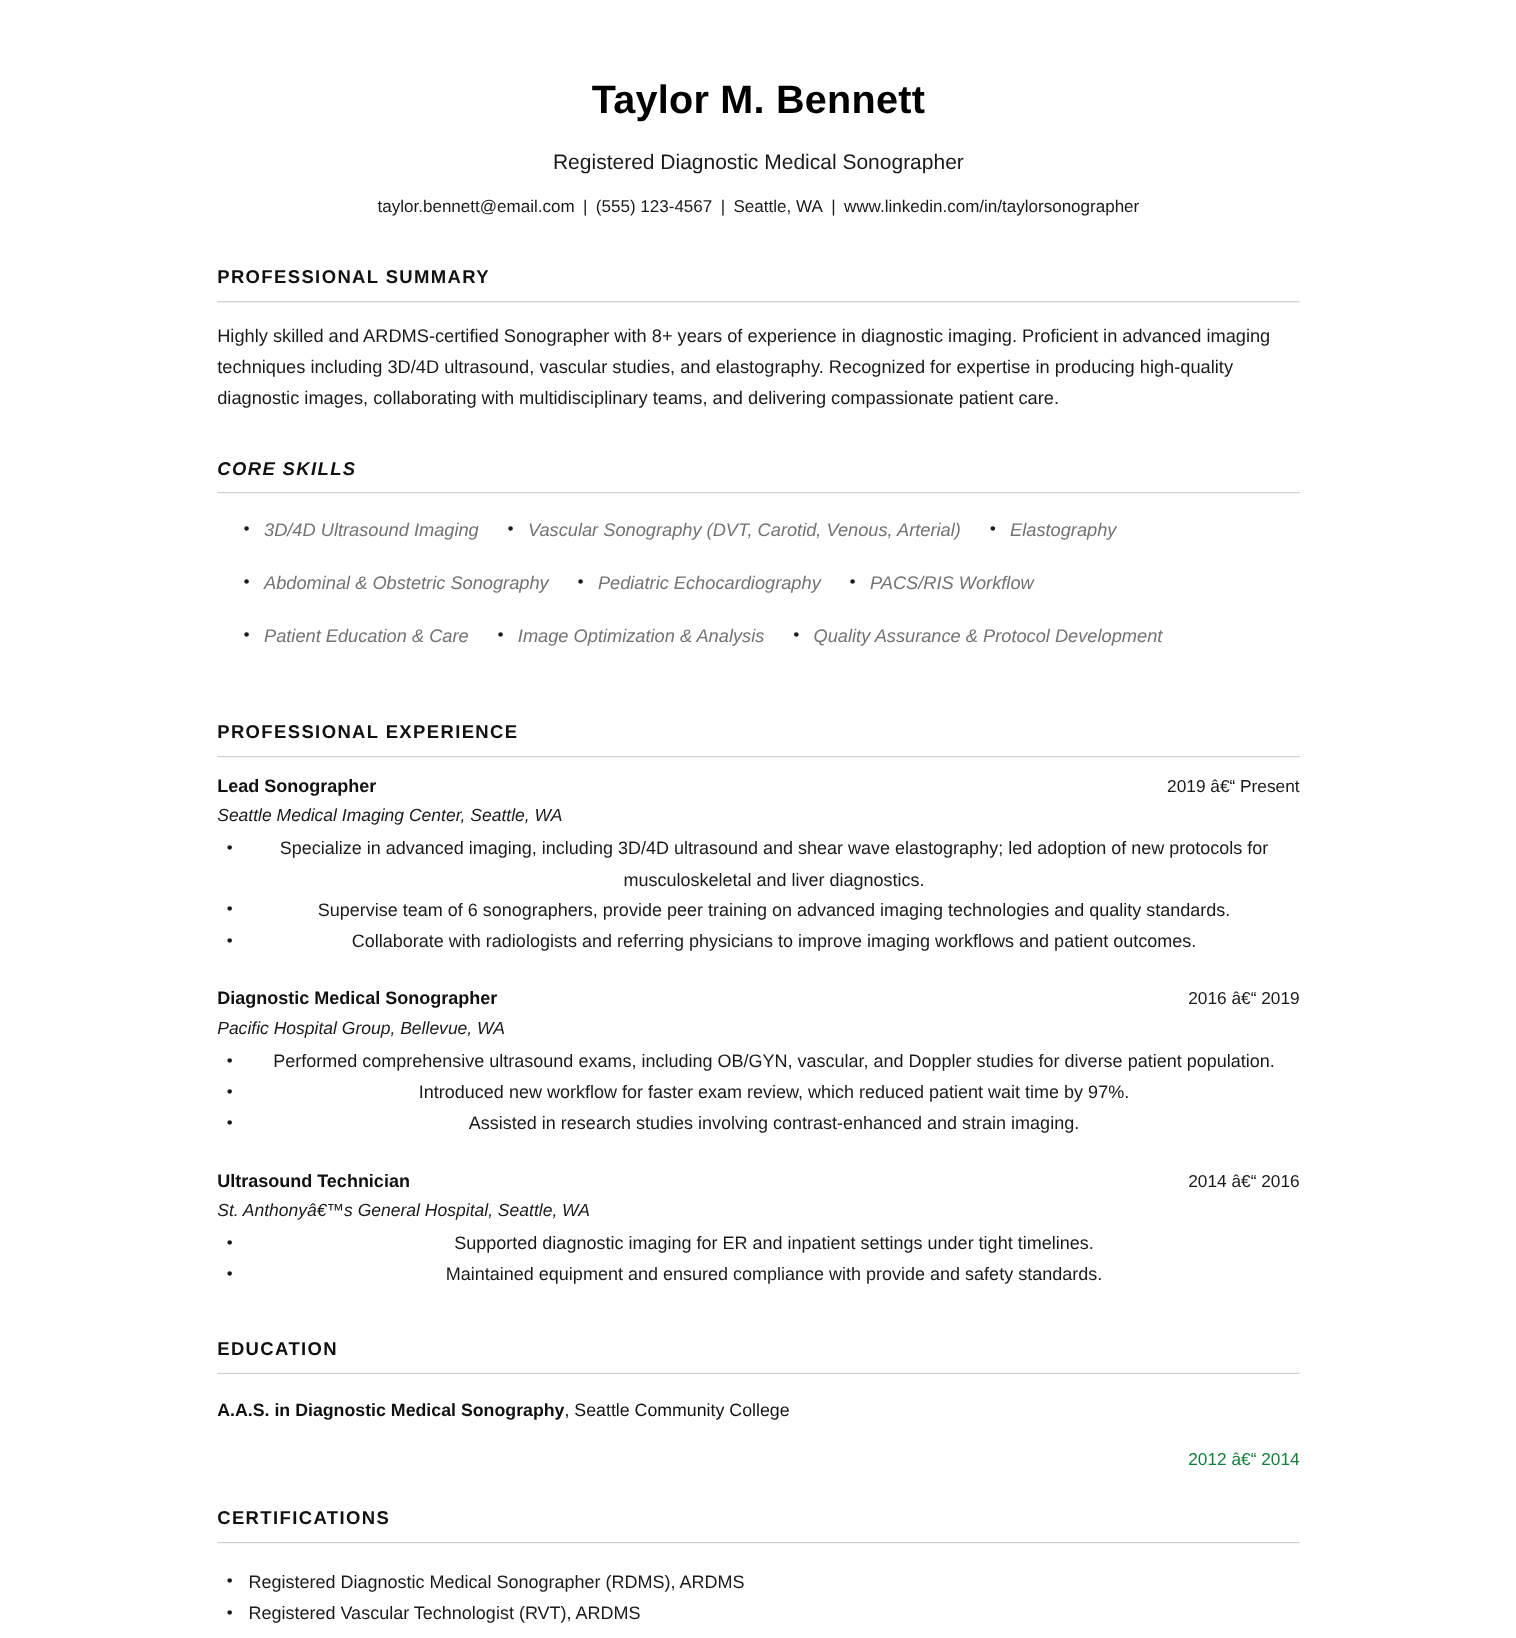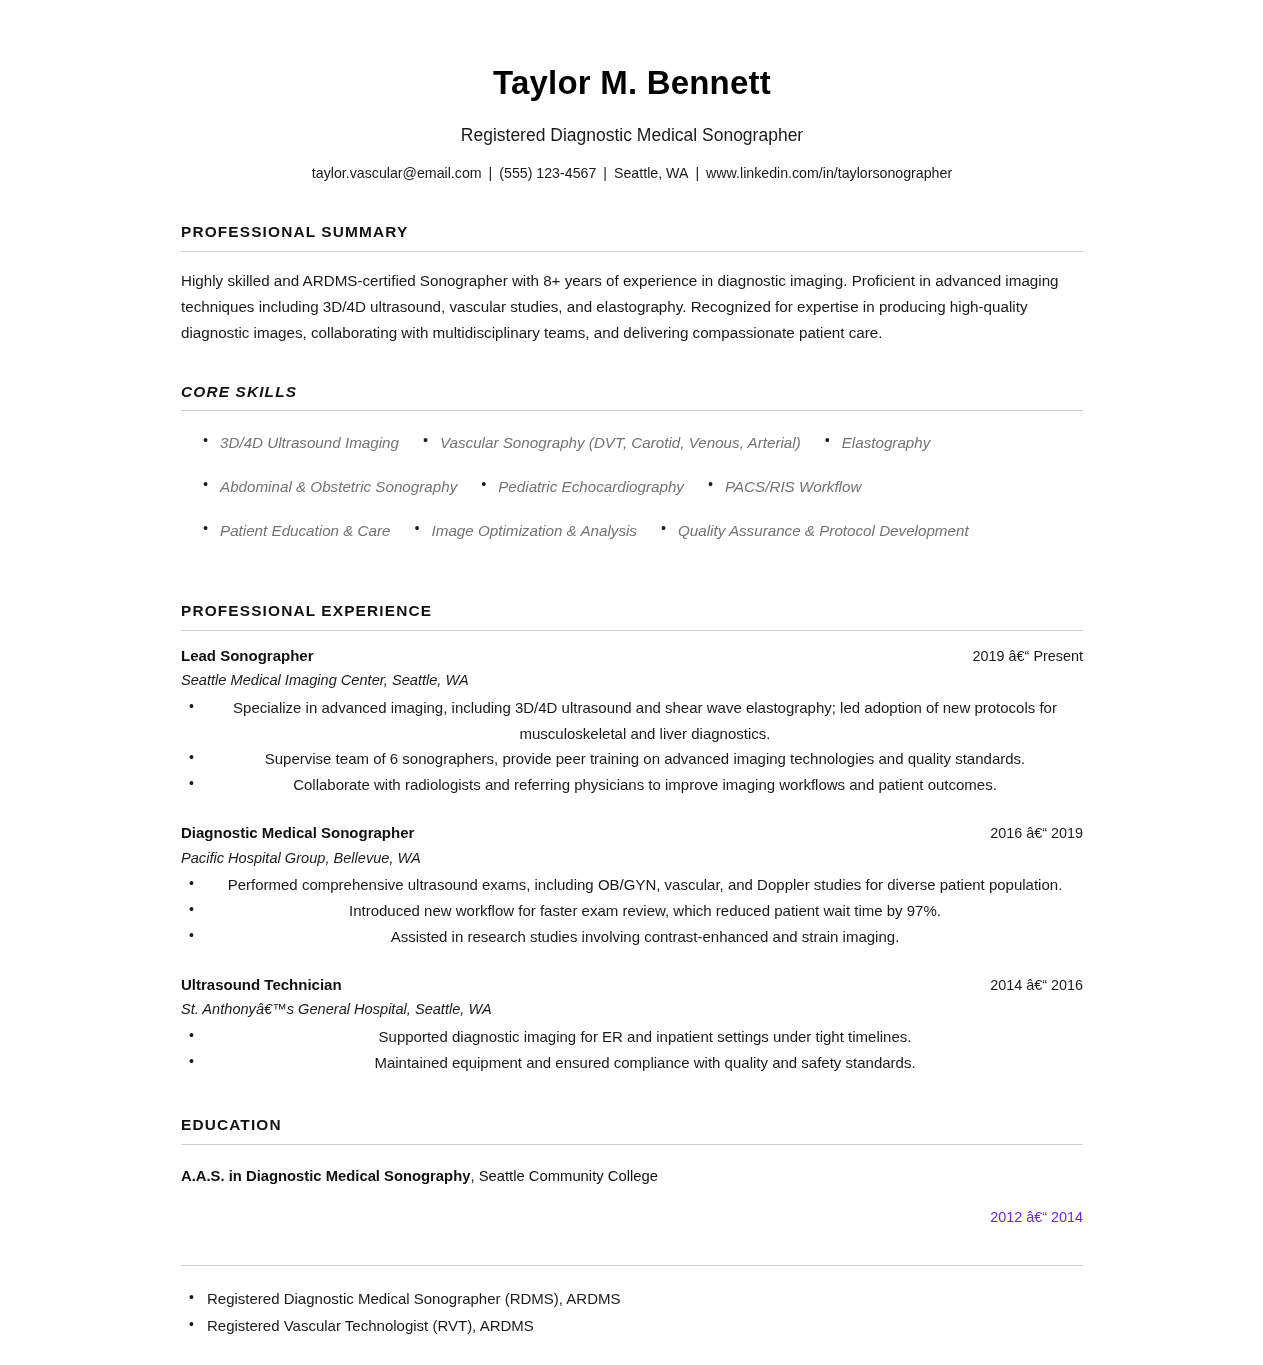--- a/index.html
+++ b/index.html
@@ -181,21 +181,21 @@
   .edu-line {
     font-size: 14.8px;
     color: #111111;
     line-height: 1.5;
   }
   .edu-degree { font-weight: bold; }
   .edu-school { font-weight: normal; }
   .edu-dates {
     text-align: right;
     font-size: 14.4px;
-    color: #6d28d9;
+    color: #15803d;
     line-height: 1.5;
     padding-top: 20px;
   }
 
   
   .cert-list {
     list-style: none;
     margin: 0;
     padding: 20px 0 0 6px;
   }
@@ -218,21 +218,21 @@
 </head>
 <body>
 
 <div class="page">
   <div class="inner">
 
     <div>
       <h1 class="hdr-name">Taylor M. Bennett</h1>
       <div class="hdr-title">Registered Diagnostic Medical Sonographer</div>
       <div class="hdr-contact">
-        <span>taylor.vascular@email.com</span><span class="sep">|</span><span>(555) 123-4567</span><span class="sep">|</span><span>Seattle, WA</span><span class="sep">|</span><span>www.linkedin.com/in/taylorsonographer</span>
+        <span>taylor.bennett@email.com</span><span class="sep">|</span><span>(555) 123-4567</span><span class="sep">|</span><span>Seattle, WA</span><span class="sep">|</span><span>www.linkedin.com/in/taylorsonographer</span>
       </div>
     </div>
 
     <div class="section sec-prosummary">
       <h2 class="sec-head">PROFESSIONAL SUMMARY</h2>
       <hr class="sec-rule">
       <p class="summary-text">Highly skilled and ARDMS-certified Sonographer with 8+ years of experience in diagnostic imaging. Proficient in advanced imaging techniques including 3D/4D ultrasound, vascular studies, and elastography. Recognized for expertise in producing high-quality diagnostic images, collaborating with multidisciplinary teams, and delivering compassionate patient care.</p>
     </div>
 
     <div class="section sec-coreskills">
@@ -284,37 +284,38 @@
         </div>
 
         <div class="job">
           <div class="job-head">
             <span class="job-title">Ultrasound Technician</span>
             <span class="job-dates">2014 â€“ 2016</span>
           </div>
           <div class="job-org">St. Anthonyâ€™s General Hospital, Seattle, WA</div>
           <ul class="job-bullets">
             <li>Supported diagnostic imaging for ER and inpatient settings under tight timelines.</li>
-            <li>Maintained equipment and ensured compliance with quality and safety standards.</li>
+            <li>Maintained equipment and ensured compliance with provide and safety standards.</li>
           </ul>
         </div>
 
       </div>
     </div>
 
     <div class="section sec-education">
       <h2 class="sec-head">EDUCATION</h2>
       <hr class="sec-rule">
       <div class="edu-block">
         <div class="edu-line"><span class="edu-degree">A.A.S. in Diagnostic Medical Sonography</span><span>, </span><span class="edu-school">Seattle Community College</span></div>
         <div class="edu-dates">2012 â€“ 2014</div>
       </div>
     </div>
 
     <div class="section sec-certs">
+      <h2 class="sec-head">CERTIFICATIONS</h2>
       <hr class="sec-rule">
       <ul class="cert-list">
         <li>Registered Diagnostic Medical Sonographer (RDMS), ARDMS</li>
         <li>Registered Vascular Technologist (RVT), ARDMS</li>
 
       </ul>
     </div>
 
   </div>
 </div>

